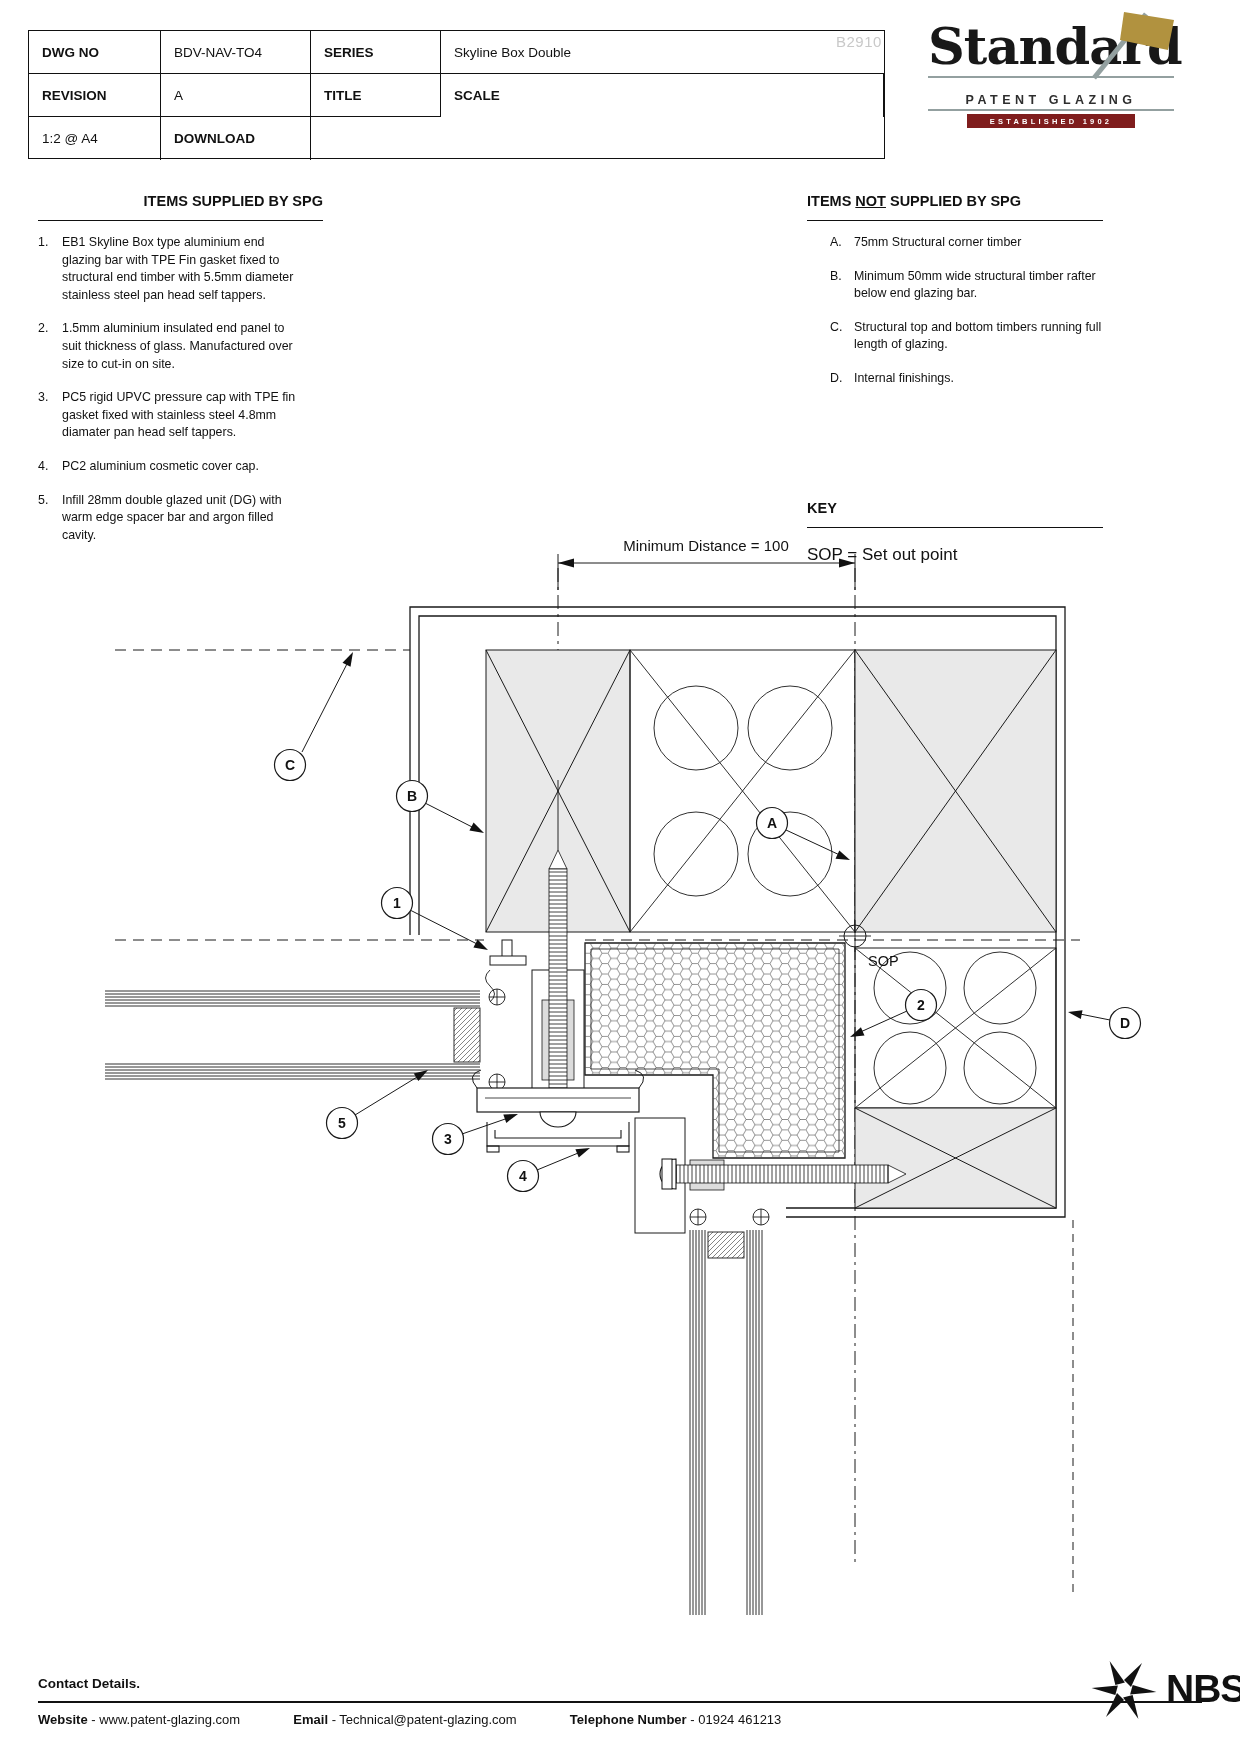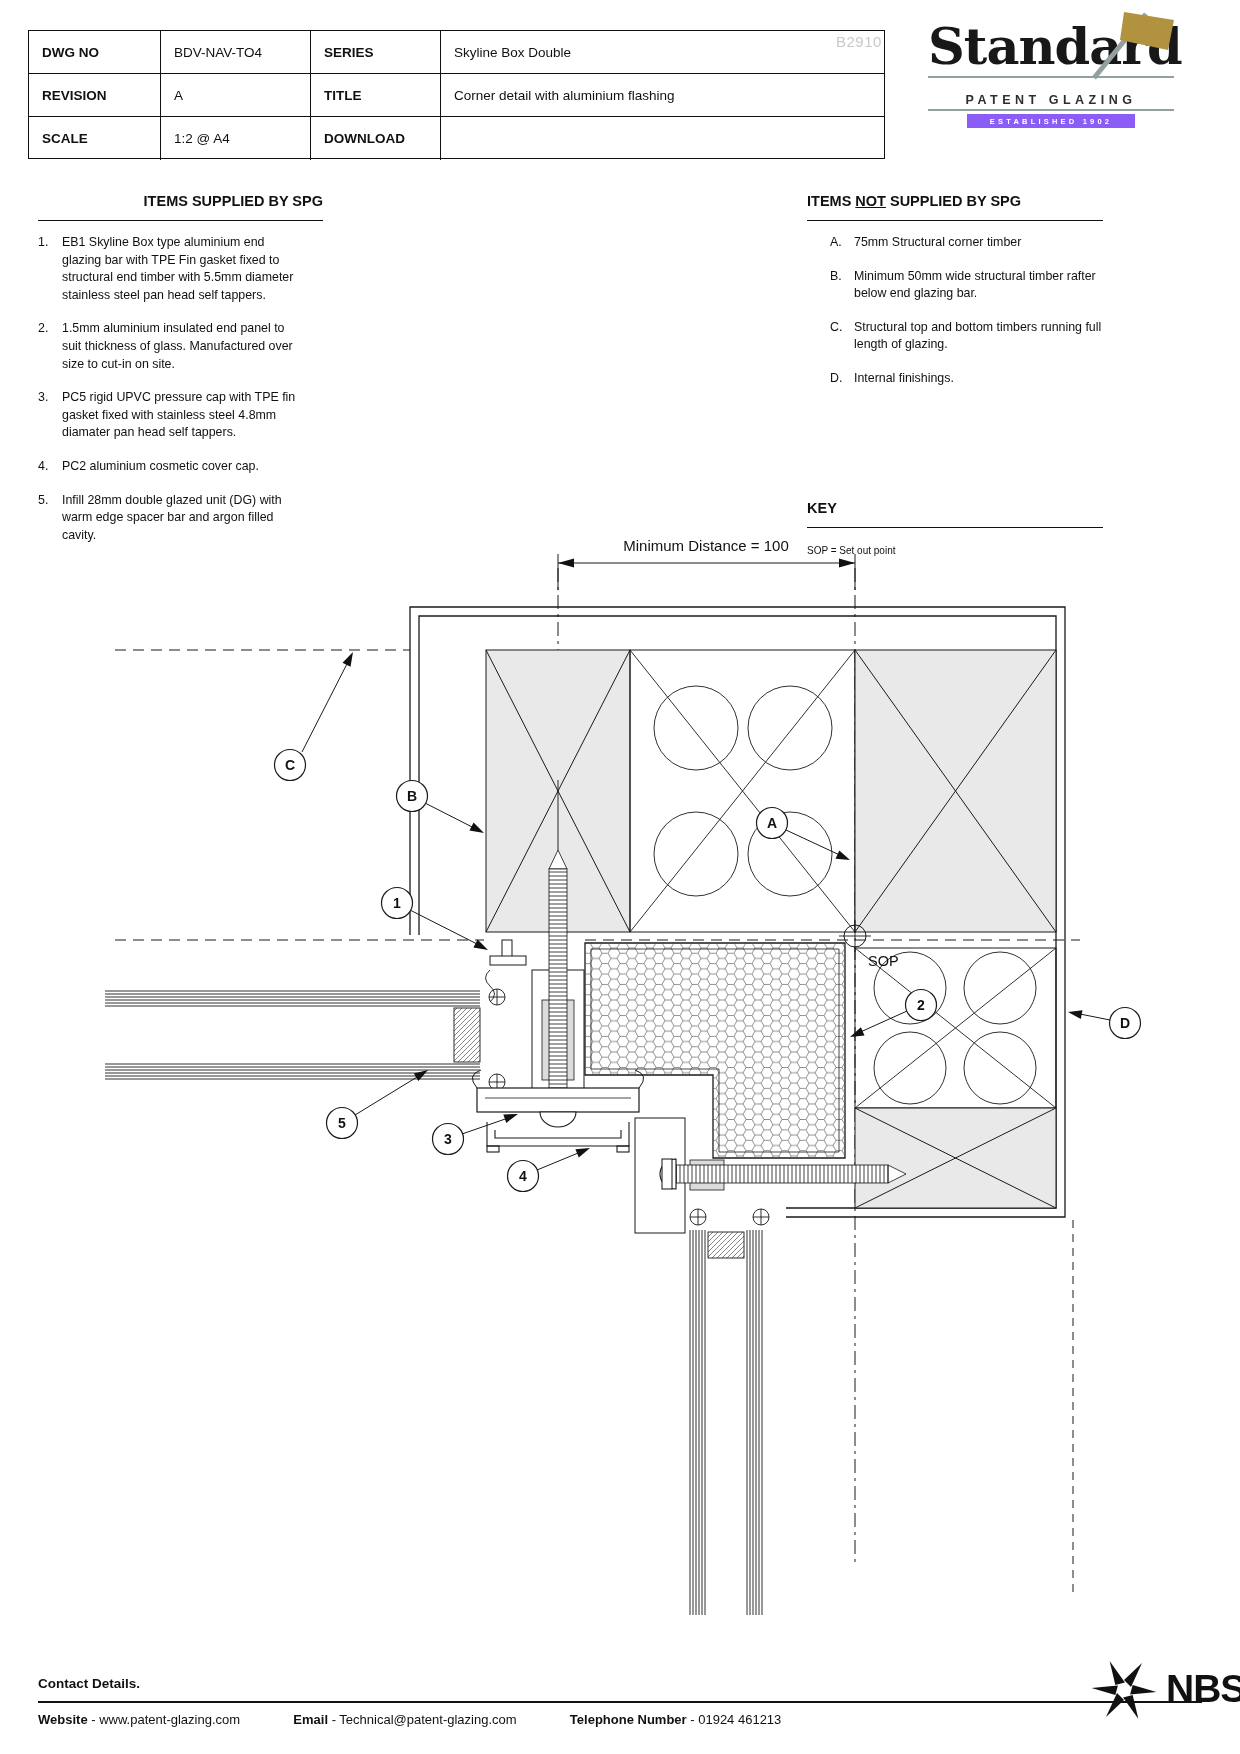--- a/index.html
+++ b/index.html
@@ -20,32 +20,32 @@
              color:#c9c9c9; letter-spacing:.5px; }
 
   
   .logo { position:absolute; left:928px; top:20px; width:246px; text-align:center; }
   .logo-name { font-family:"DejaVu Serif", serif; font-weight:bold; font-size:51px;
                line-height:1.05; color:#181818; letter-spacing:-1px; text-align:left; }
   .logo-flag { position:absolute; left:152px; top:-14px; }
   .logo-sub  { margin-top:2px; border-top:2.5px solid #93a0a0; border-bottom:2.5px solid #93a0a0;
                padding:15px 0 2px; font-size:12.5px; font-weight:bold; letter-spacing:4.5px;
                color:#2e2e2e; }
-  .logo-est  { margin:3px auto 0; width:168px; background:#8b5cf6; color:#fff;
+  .logo-est  { margin:3px auto 0; width:168px; background:#7f1d1d; color:#fff;
                font-size:7.5px; font-weight:bold; letter-spacing:3.2px; padding:3px 0 2px; }
 
   
   .sec-head { position:absolute; font-size:14.5px; font-weight:bold;
               padding-bottom:11px; border-bottom:1.4px solid #111; }
   .list { position:absolute; font-size:12.4px; line-height:1.42; }
   .li { display:flex; margin-bottom:16px; }
   .li .n { width:24px; flex:none; }
   .li .t { flex:1; }
   .und { text-decoration:underline; }
-  .key-entry { position:absolute; font-size:10px; }
+  .key-entry { position:absolute; font-size:17px; }
 
   
   .draw { position:absolute; left:50px; top:470px; }
   .draw text { font-family:"Liberation Sans", sans-serif; fill:#111; stroke:none; }
 
   
   .contact-h { position:absolute; left:38px; top:1676px; font-size:13.5px; font-weight:bold; }
   .foot-rule { position:absolute; left:38px; top:1701px; width:1164px; border-top:2px solid #111; }
   .foot-row  { position:absolute; left:38px; top:1712px; font-size:13px; }
   .foot-row b { font-weight:bold; }
@@ -60,21 +60,20 @@
 <div class="page">
 
   <div class="tblock">
     <div class="tcell lab">DWG NO</div>
     <div class="tcell">BDV-NAV-TO4</div>
     <div class="tcell lab">SERIES</div>
     <div class="tcell last">Skyline Box Double</div>
     <div class="tcell lab">REVISION</div>
     <div class="tcell">A</div>
     <div class="tcell lab">TITLE</div>
-    <div class="tcell last">Corner detail with aluminium flashing</div>
     <div class="tcell lab brow">SCALE</div>
     <div class="tcell brow">1:2 @ A4</div>
     <div class="tcell lab brow">DOWNLOAD</div>
   </div>
   <div class="refnote">B2910</div>
 
   <div class="logo">
     <svg class="logo-flag" width="96" height="76" viewBox="0 0 96 76">
       <line x1="14" y1="72" x2="66" y2="8" stroke="#93a0a0" stroke-width="5"></line>
       <path d="M44,6 L94,14 L88,44 L40,34 Z" fill="#b1923f"></path>

